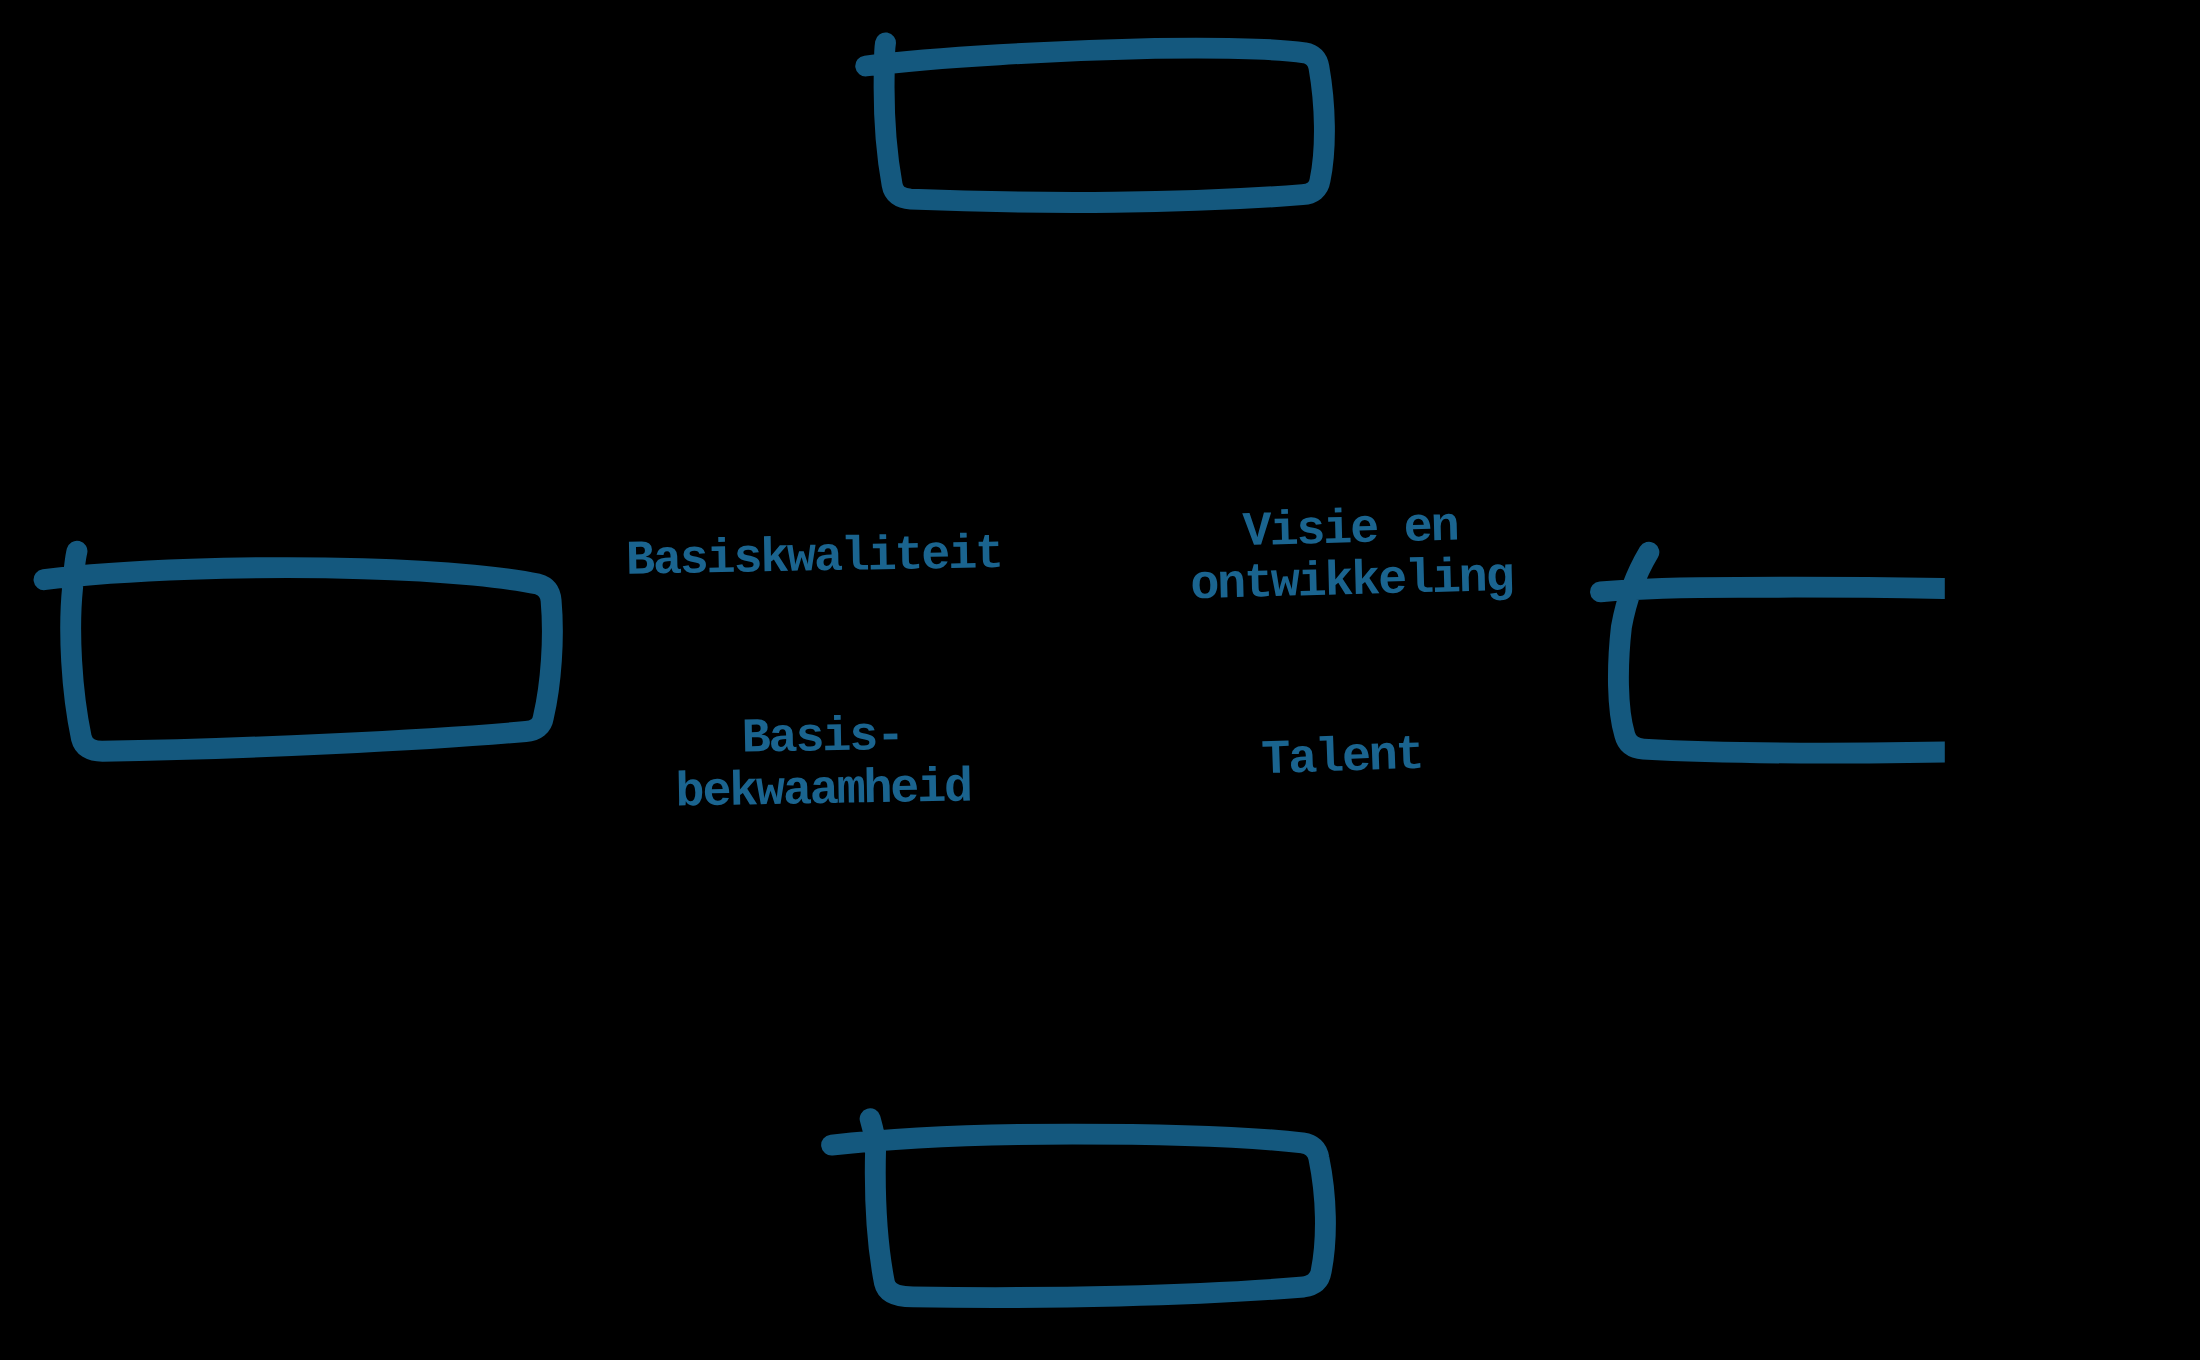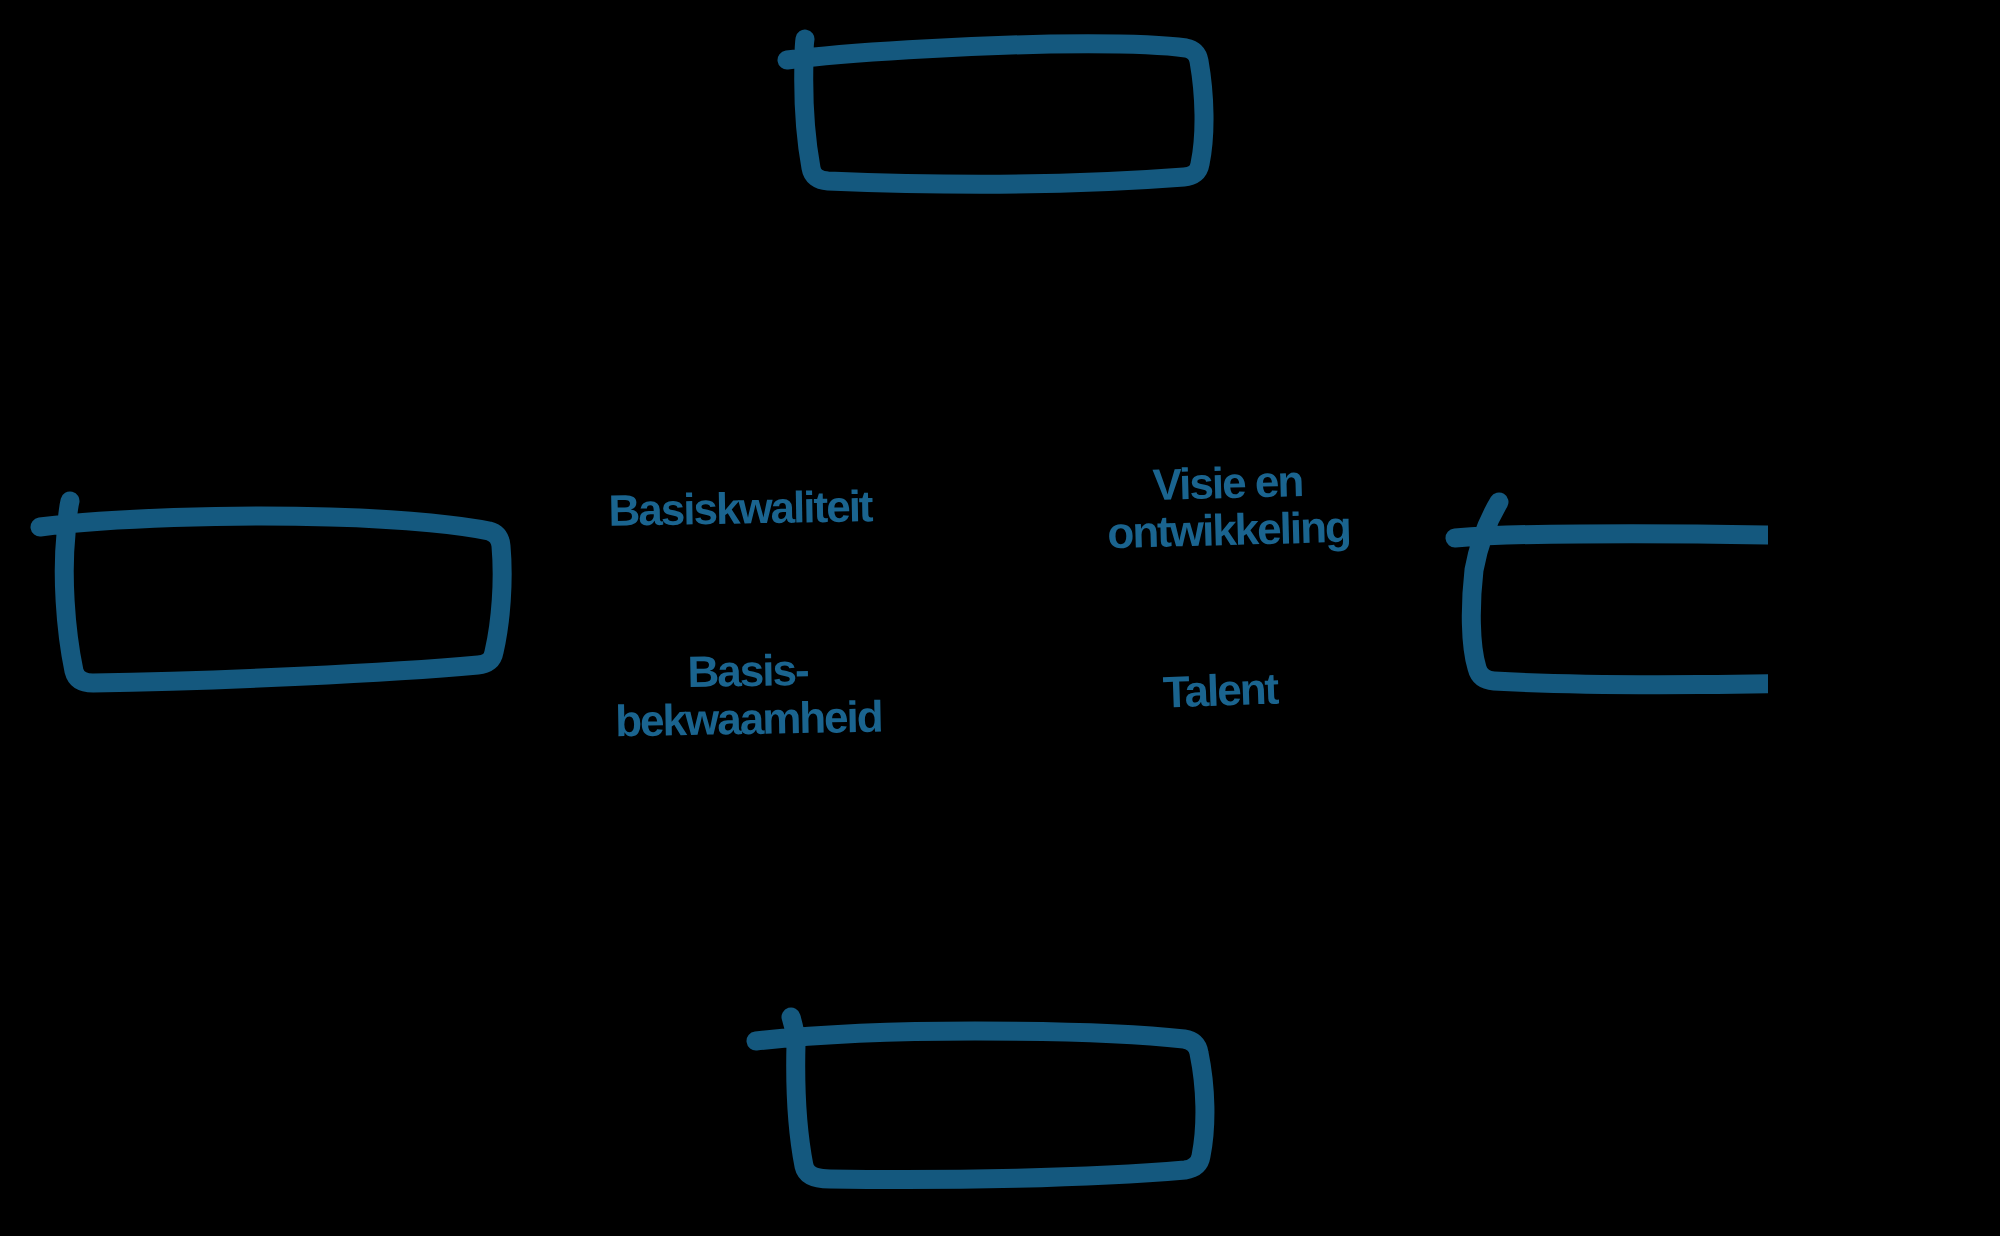--- a/index.html
+++ b/index.html
@@ -10,21 +10,21 @@
   * { margin: 0; padding: 0; box-sizing: border-box; }
   html, body {
     background: var(--bg-color);
   }
   .stage {
     position: relative;
     width: 1768px;
     height: 1236px;
     background: var(--bg-color);
     overflow: hidden;
-    font-family: Liberation Sans, sans-serif;
+    font-family: Liberation Mono, monospace;
   }
   .boxes-layer {
     position: absolute;
     left: 0;
     top: 0;
     width: 2000px;
     height: 1236px;
     display: block;
   }
   .boxes-layer path {

